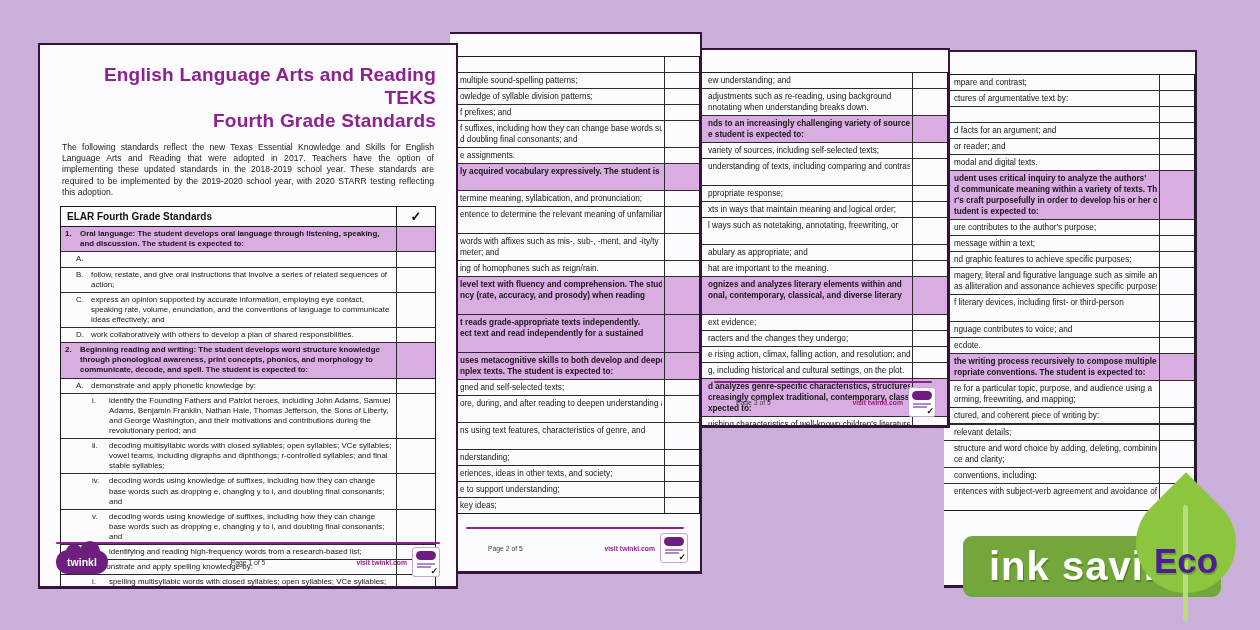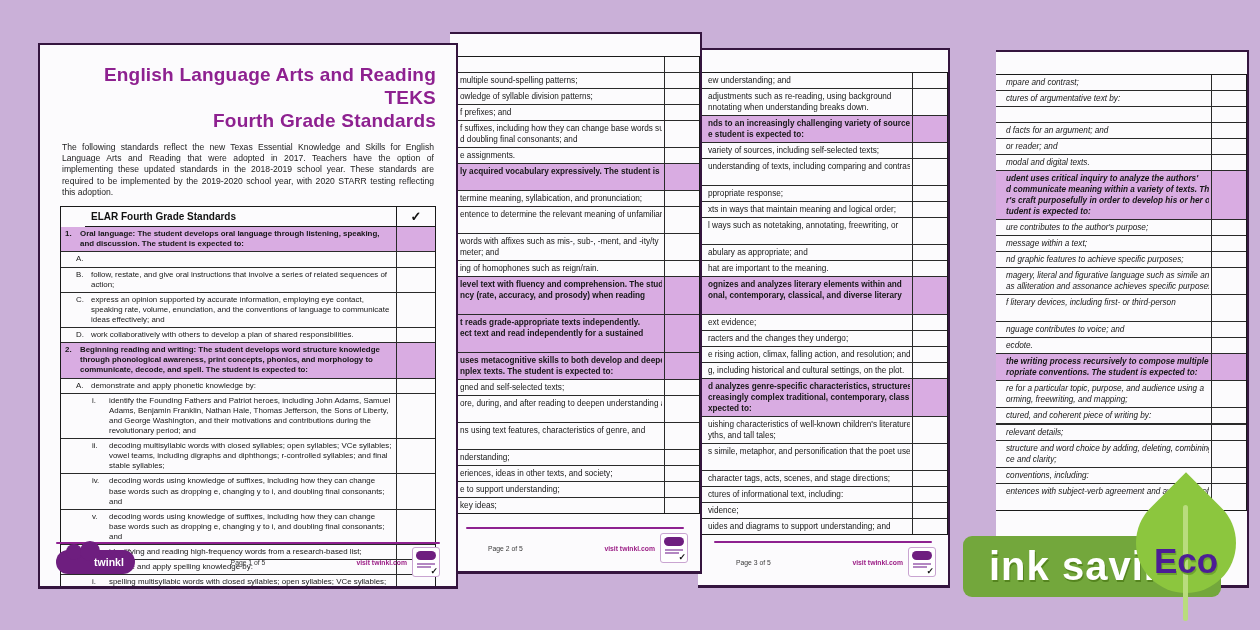--- a/index.html
+++ b/index.html
@@ -7,31 +7,31 @@
        font-family:"Liberation Sans", sans-serif;}
   .stage{position:relative;width:1260px;height:630px;overflow:hidden;}
 
   
   .page{position:absolute;background:#fcfbfd;border:2px solid #35153f;
         box-sizing:border-box;overflow:hidden;}
   #page1{left:38px;top:43px;width:420px;height:546px;z-index:40;
          padding:16px 20px 0 20px;border-bottom-width:3px;}
   .slice{border-left:none;border-bottom-width:3px;}
   #page2{left:450px;top:32px;width:252px;height:542px;z-index:30;}
-  #page3{left:698px;top:48px;width:252px;height:540px;z-index:20;}
-  #page4{left:996px;top:50px;width:253px;height:538px;z-index:10;font-style:italic;}
+  #page3{left:698px;top:48px;width:252px;height:380px;z-index:20;}
+  #page4{left:944px;top:50px;width:253px;height:538px;z-index:10;}
 
   
   .title{margin:2px 0 0 0;text-align:right;color:#8e2190;font-weight:bold;
          font-size:19px;line-height:1.22;letter-spacing:.2px;}
   .intro{margin:9px 2px 0 2px;font-size:8.6px;line-height:1.32;color:#1c1c1c;
          text-align:justify;}
   .tbl{margin-top:8px;border:1.5px solid #1a1a1a;}
   .tbl.s{border-left:none;}
-  .thead{display:flex;align-items:flex-end;border-bottom:1.5px solid #1a1a1a;margin-left:24px;}
+  .thead{display:flex;align-items:flex-end;border-bottom:1.5px solid #1a1a1a;}
   .th-label{flex:1;font-weight:bold;font-size:10px;padding:4px 6px;color:#111;}
   .th-check{flex:none;width:38px;border-left:1px solid #1a1a1a;align-self:stretch;
             display:flex;align-items:center;justify-content:center;
             font-size:13px;font-weight:bold;color:#111;}
   .row{display:flex;border-top:1px solid #2a2a2a;}
   .row:first-child{border-top:none;}
   .row .rt{flex:1;display:flex;padding:2px 4px 2px 4px;font-size:7.9px;
            line-height:1.28;color:#161616;}
   .row .num{flex:none;width:15px;}
   .row.ind1 .rt{padding-left:15px;}
@@ -55,21 +55,21 @@
   
   .frule{position:absolute;left:16px;right:16px;bottom:42px;height:2px;
          background:#8e2190;border-radius:1px;}
   .pfooter{position:absolute;left:16px;right:16px;bottom:10px;height:28px;
            display:flex;align-items:center;}
   .pagenum{font-size:6.8px;color:#3a3a3a;}
   #page1 .pagenum{position:absolute;left:0;right:0;text-align:center;}
   .visitgrp{margin-left:auto;display:flex;align-items:center;gap:5px;}
   .visit{font-size:6.8px;font-weight:bold;color:#9c1f86;}
   .cloud{position:relative;width:52px;height:24px;background:#6e1e7f;
-         border-radius:12px;display:flex;align-items:center;justify-content:center;padding-left:27px;}
+         border-radius:12px;display:flex;align-items:center;justify-content:center;}
   .cloud:before{content:"";position:absolute;top:-6px;left:10px;width:16px;height:16px;
                 background:#6e1e7f;border-radius:50%;}
   .cloud:after{content:"";position:absolute;top:-9px;left:24px;width:20px;height:20px;
                background:#6e1e7f;border-radius:50%;}
   .cloudtxt{position:relative;z-index:1;color:#fff;font-weight:bold;font-size:10.5px;}
   .qbadge{position:relative;width:26px;height:28px;background:#fff;
           border:1px solid #c9a4d1;border-radius:3px;}
   .qbadge .mini{position:absolute;top:3px;left:3px;width:20px;height:9px;
                 background:#6e1e7f;border-radius:5px;}
   .qbadge .l1,.qbadge .l2{position:absolute;left:4px;height:1.5px;background:#b387c2;}

